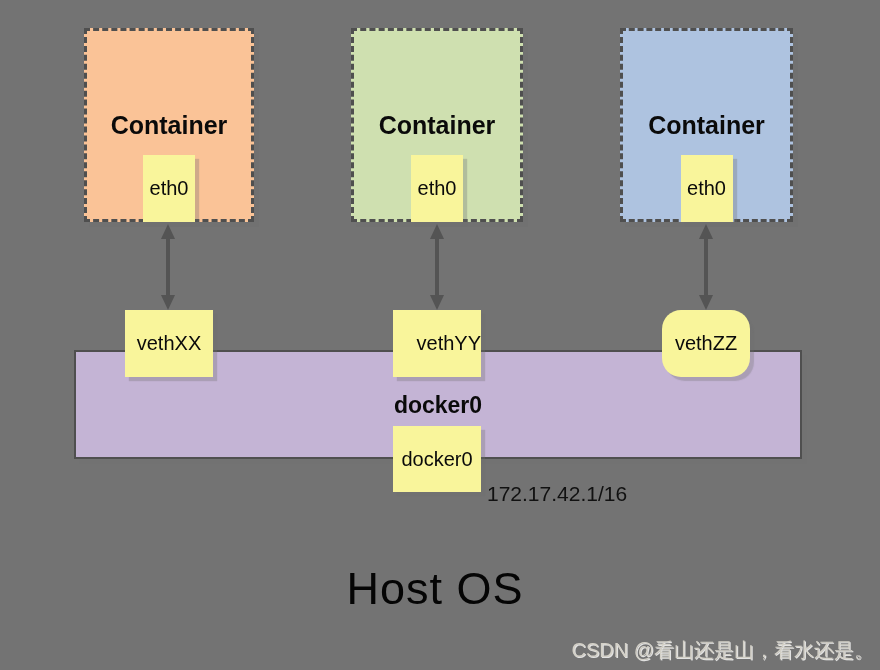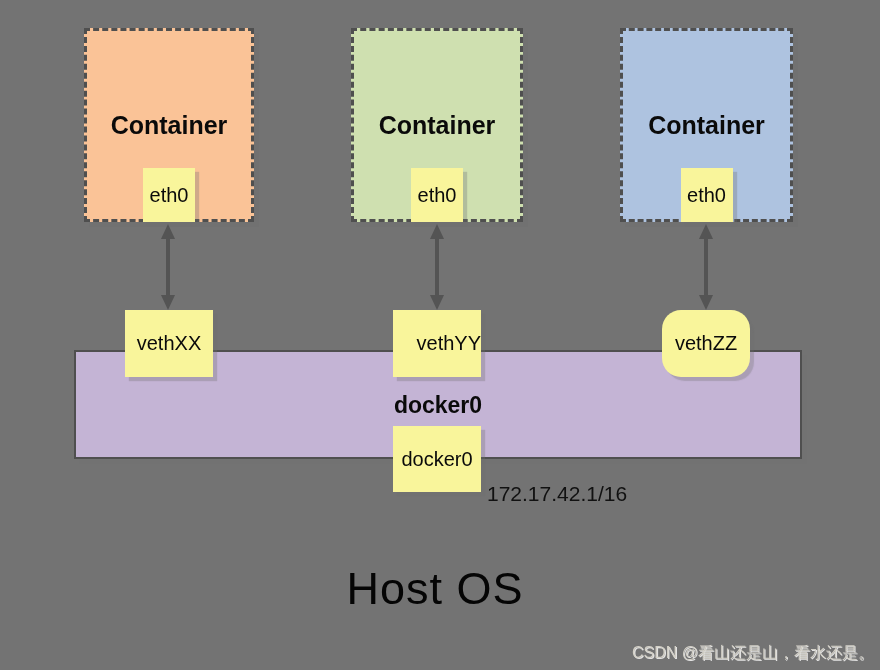--- a/index.html
+++ b/index.html
@@ -43,21 +43,21 @@
     position: absolute;
     background: #F9F59B;
     box-shadow: 4px 4px 1px rgba(110,110,110,0.30);
     display: flex;
     align-items: center;
     justify-content: center;
     color: #0A0A0A;
   }
   .eth {
     width: 52px;
-    height: 54px;
+    height: 67px;
     left: 50%;
     bottom: -3px;
     transform: translateX(-50%);
     font-size: 20px;
   }
   .veth {
     width: 88px;
     height: 67px;
     top: 310px;
     font-size: 20px;
@@ -125,21 +125,21 @@
     font-size: 45px;
     color: #050505;
     letter-spacing: 1px;
     margin-top: 11px;
   }
 
   .watermark {
     position: absolute;
     right: 6px;
     bottom: 6px;
-    font-size: 16px;
+    font-size: 20px;
     color: #D3D0C7;
     text-shadow: 1px 1px 0 rgba(255,255,255,0.8);
   }
 </style>
 </head>
 <body>
 
 <div class="canvas">
 
   <div class="container-box c1" style="background-color: rgb(250, 195, 151);">

